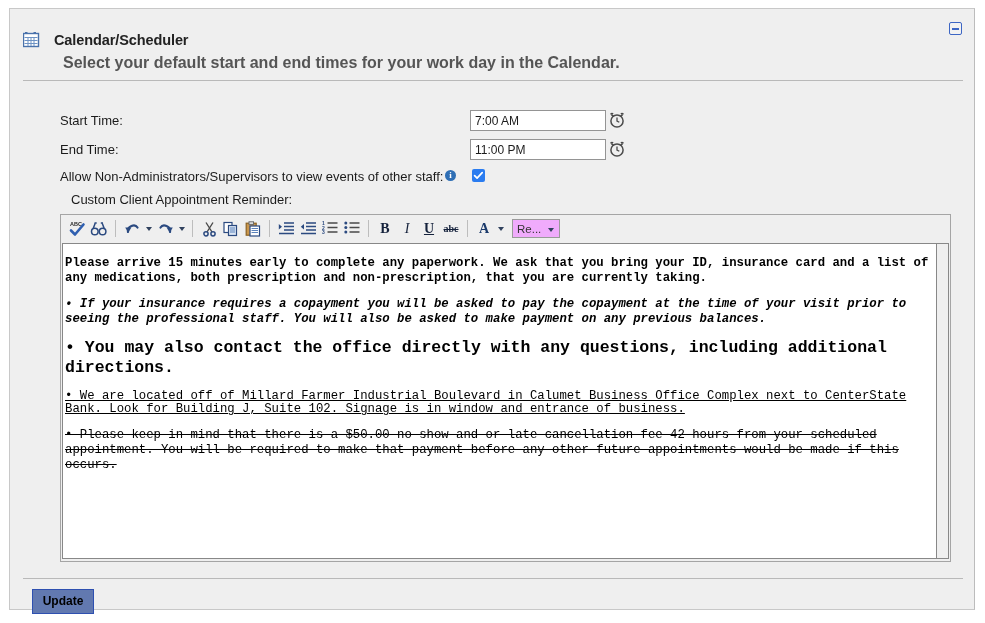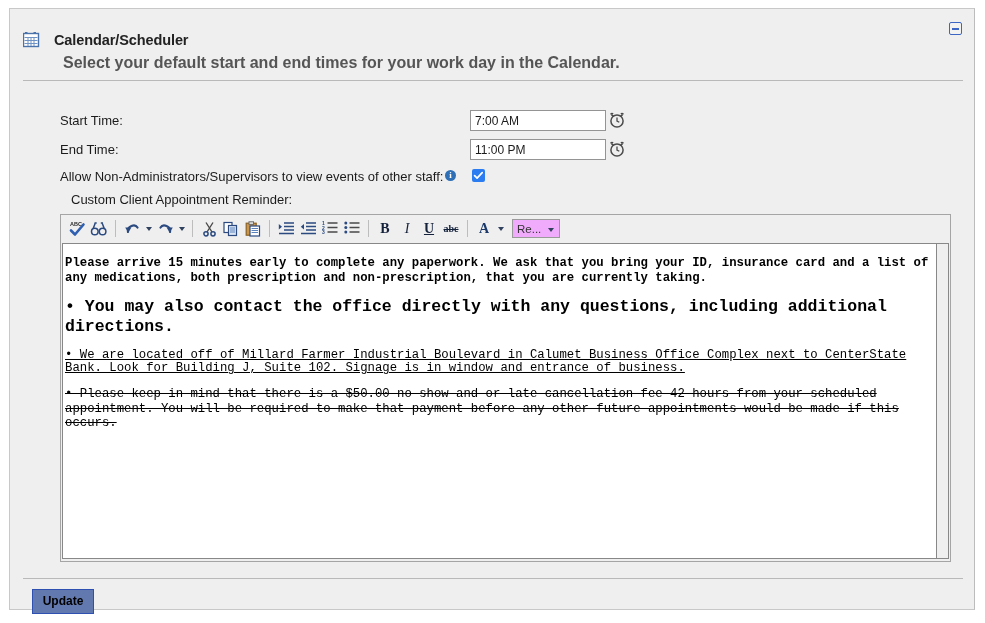--- a/index.html
+++ b/index.html
@@ -496,20 +496,21 @@
         <div class="tb-arrow"></div>
 
         <div class="tb-select">
           <span>Re...</span>
         </div>
       </div>
 
       <div class="editor-body">
         <div class="doc">
           <p class="p-bold">Please arrive 15 minutes early to complete any paperwork. We ask that you bring your ID, insurance card and a list of any medications, both prescription and non-prescription, that you are currently taking.</p>
+          <p class="p-boldital">• If your insurance requires a copayment you will be asked to pay the copayment at the time of your visit prior to seeing the professional staff. You will also be asked to make payment on any previous balances.</p>
           <p class="p-big">• You may also contact the office directly with any questions, including additional directions.</p>
           <p class="p-underline">• We are located off of Millard Farmer Industrial Boulevard in Calumet Business Office Complex next to CenterState Bank. Look for Building J, Suite 102. Signage is in window and entrance of business. </p>
           <p class="p-strike">• Please keep in mind that there is a $50.00 no show and or late cancellation fee 42 hours from your scheduled appointment. You will be required to make that payment before any other future appointments would be made if this occurs.</p>
         </div>
         <div class="doc-scrollbar"></div>
       </div>
     </div>
 
     <div class="footer-rule"></div>
     <div class="update-btn">Update</div>

